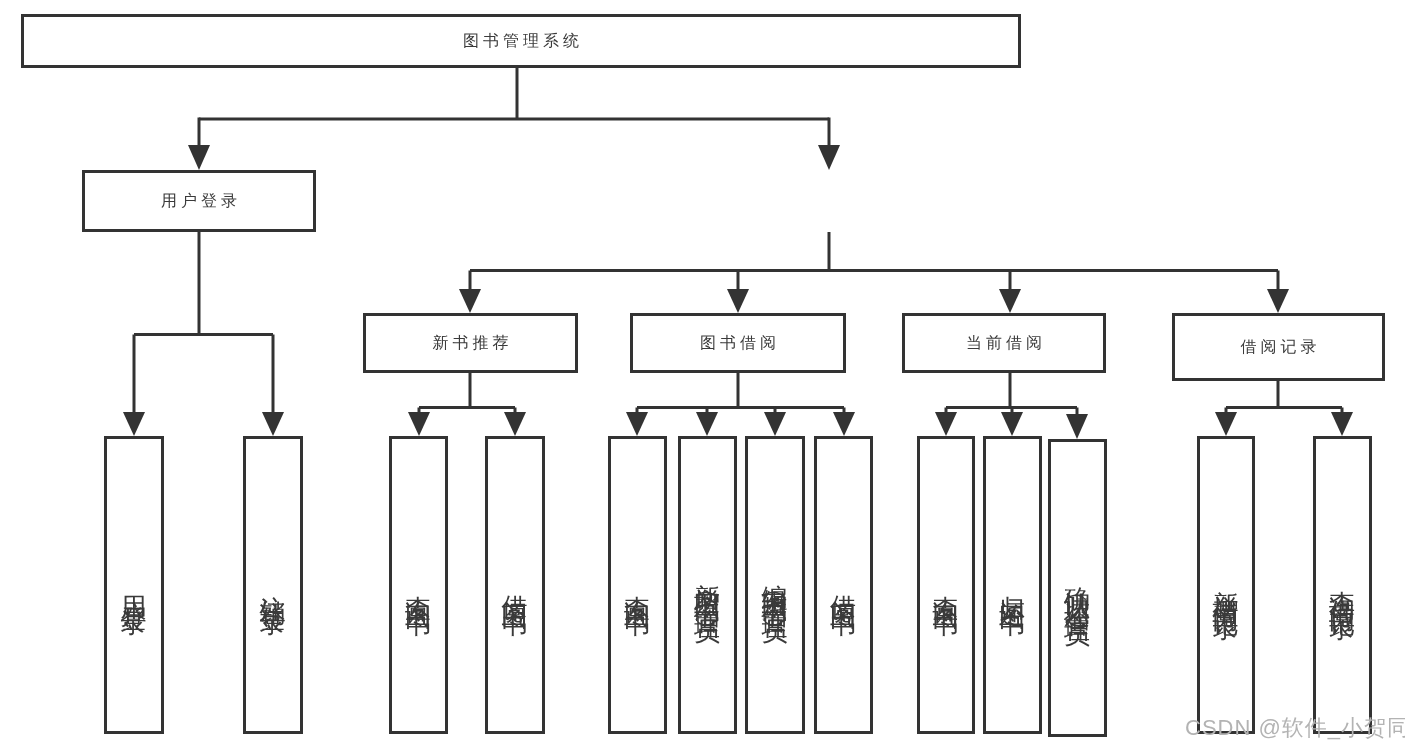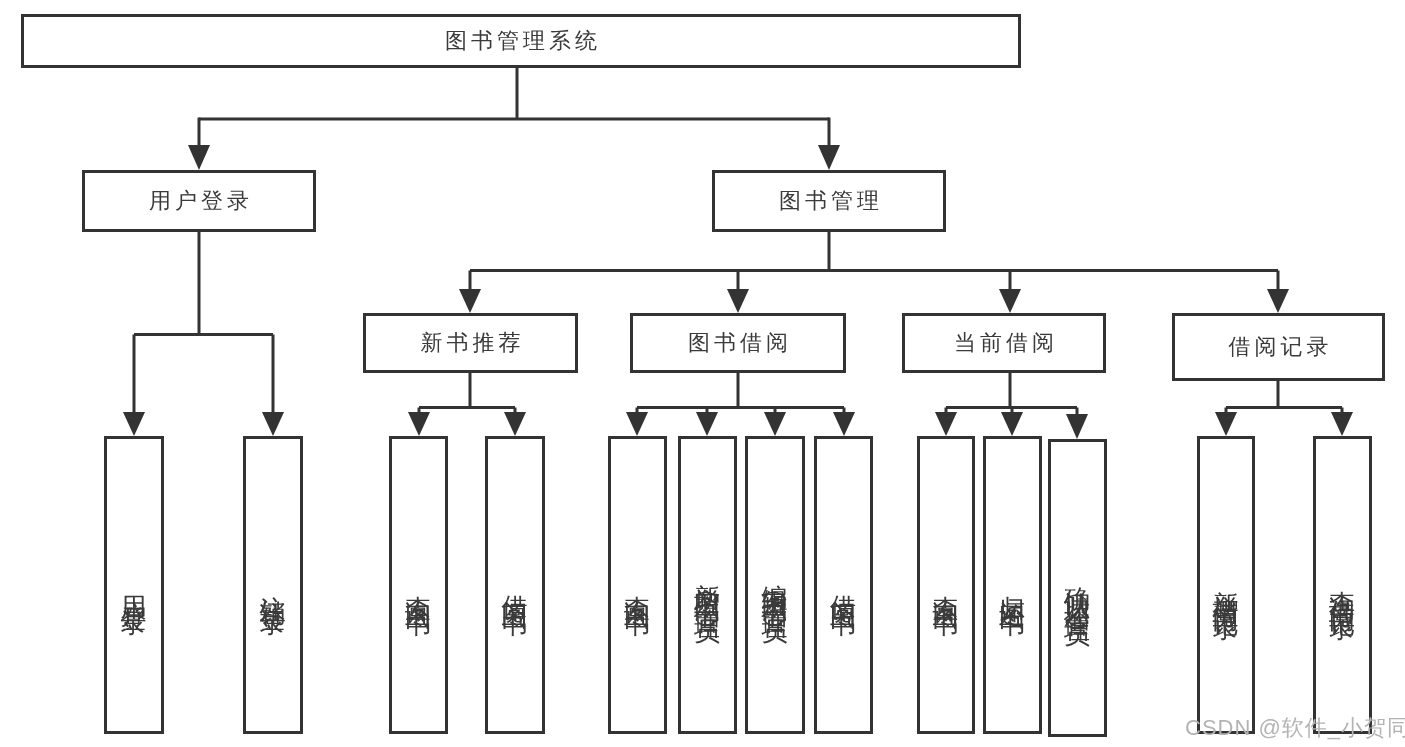--- a/index.html
+++ b/index.html
@@ -29,21 +29,21 @@
   }
   .connectors path { stroke: var(--line); stroke-width: 3; fill: none; }
   .connectors polygon { fill: var(--line); stroke: none; }
   .hbox {
     position: absolute;
     border: 3px solid var(--line);
     background: var(--box_bg);
     display: flex;
     align-items: center;
     justify-content: center;
-    font-size: 22px;
+    font-size: 16px;
     letter-spacing: 4px;
     text-indent: 4px; 
     color: var(--text);
     white-space: nowrap;
   }
   .vbox {
     position: absolute;
     top: 436px;
     height: 298px;
     border: 3px solid var(--line);
@@ -161,23 +161,20 @@
     <polygon points="1331,412 1353,412 1342,436"></polygon>
   </svg>
 
   <div class="hbox" id="n-root">
     <span>图书管理系统</span>
   </div>
 
   <div class="hbox" id="n-user-login">
     <span>用户登录</span>
   </div>
-  <div class="hbox" id="n-book-mgmt">
-    <span>图书管理</span>
-  </div>
 
   <div class="hbox" id="n-new-book">
     <span>新书推荐</span>
   </div>
   <div class="hbox" id="n-book-borrow">
     <span>图书借阅</span>
   </div>
   <div class="hbox" id="n-cur-borrow">
     <span>当前借阅</span>
   </div>

